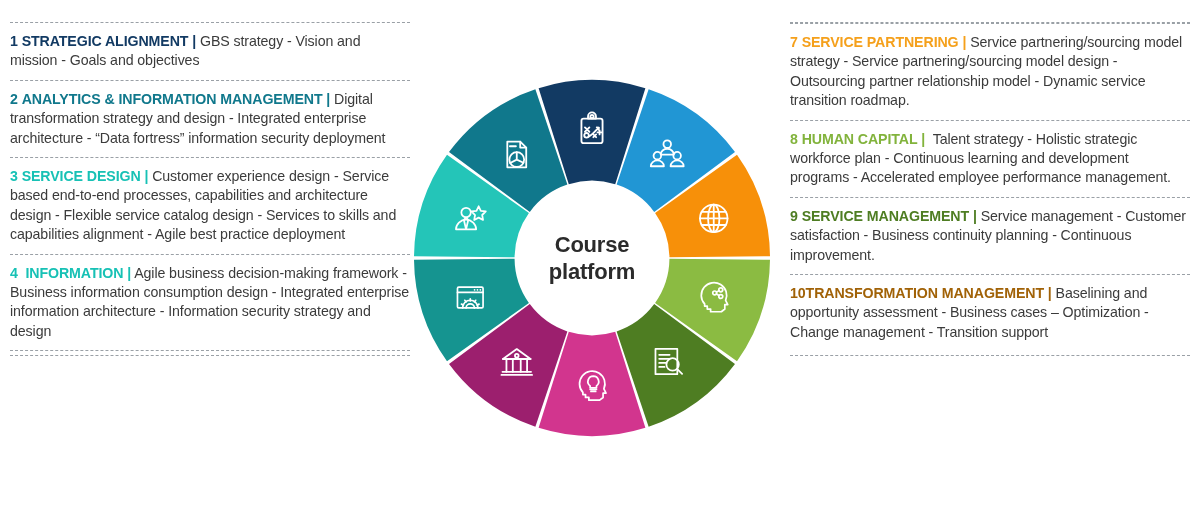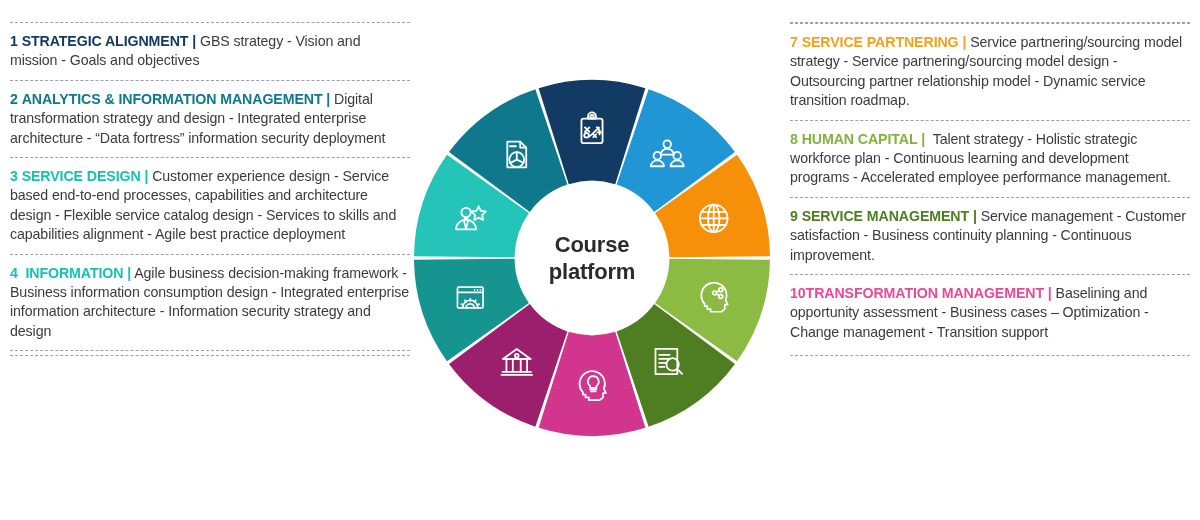--- a/index.html
+++ b/index.html
@@ -36,21 +36,21 @@
   
   .c1{color:#123a63;}
   .c2{color:#10788c;}
   .c3{color:#17c1b5;}
   .c4{color:#17c1b5;}
   .c5{color:#a81f6b;}
   .c6{color:#2196d4;}
   .c7{color:#f5a01b;}
   .c8{color:#82b33c;}
   .c9{color:#4e7d22;}
-  .c10{color:#ec4899;}
+  .c10{color:#a16207;}
 
   
   #wheel{
     position:absolute;left:402px;top:68px;width:380px;height:380px;
   }
   #wheel svg{display:block;}
   .centerlabel{
     position:absolute;left:0;top:0;width:380px;height:380px;
     display:flex;align-items:center;justify-content:center;
     pointer-events:none;

